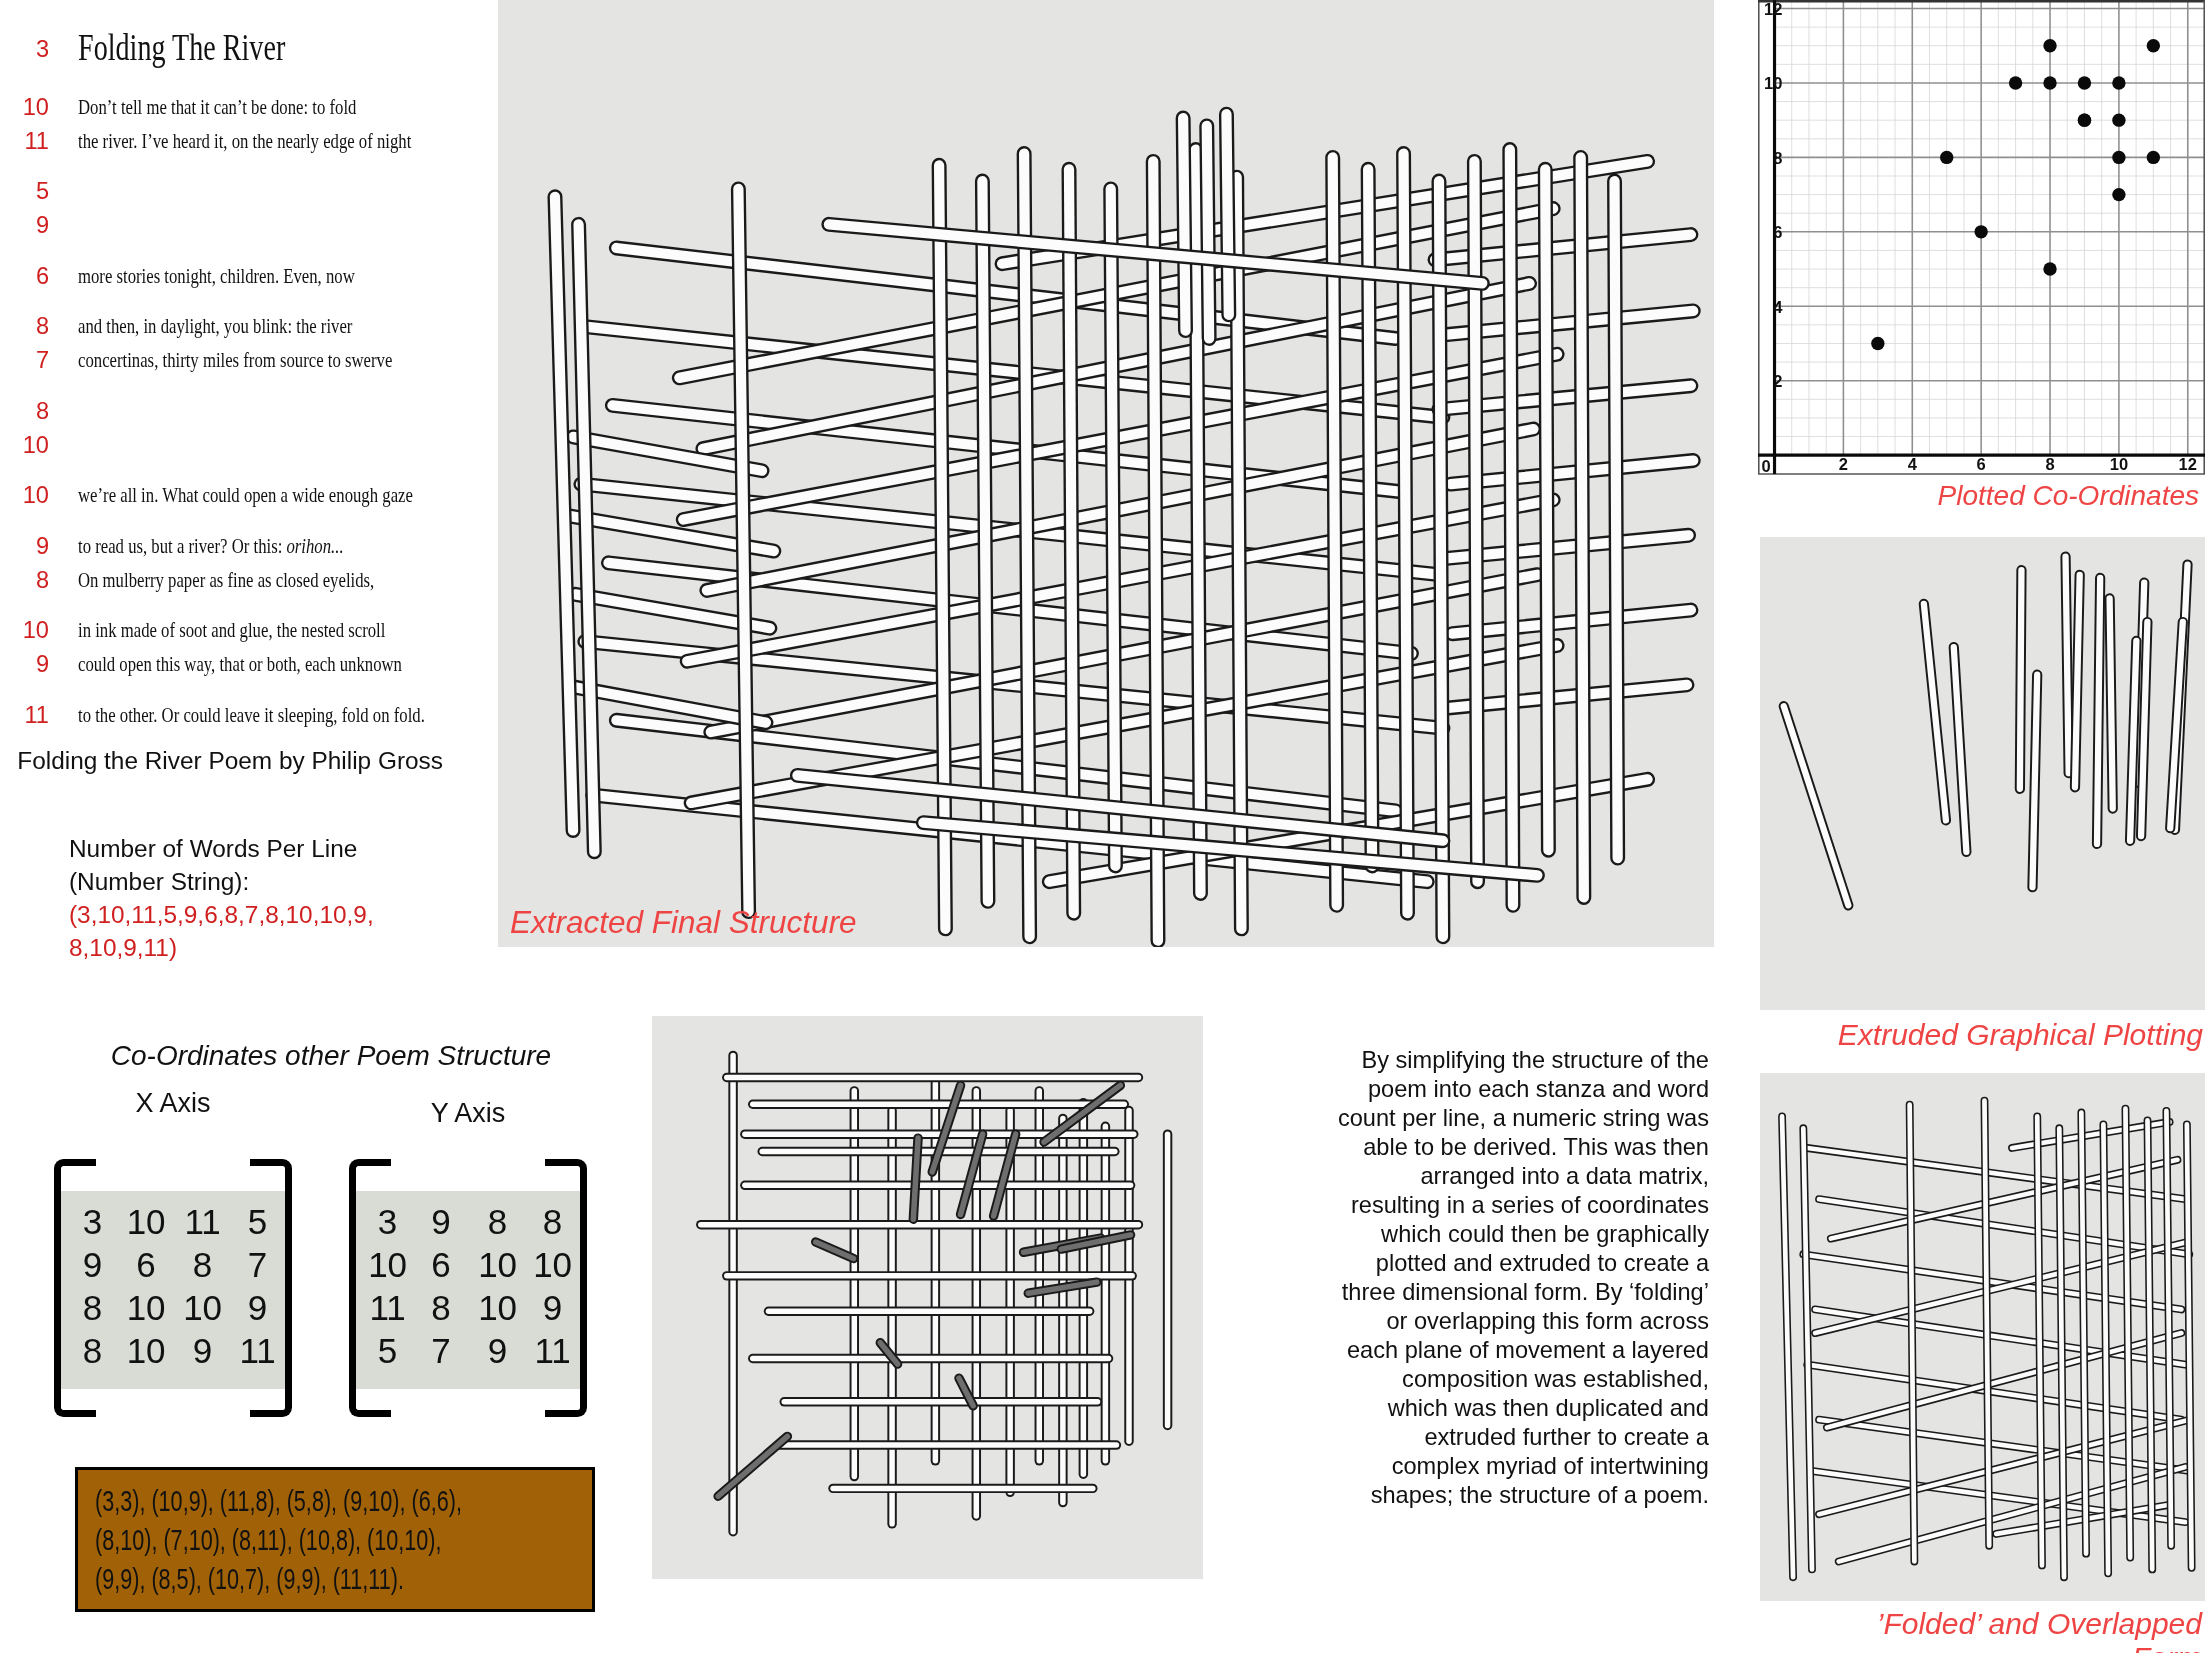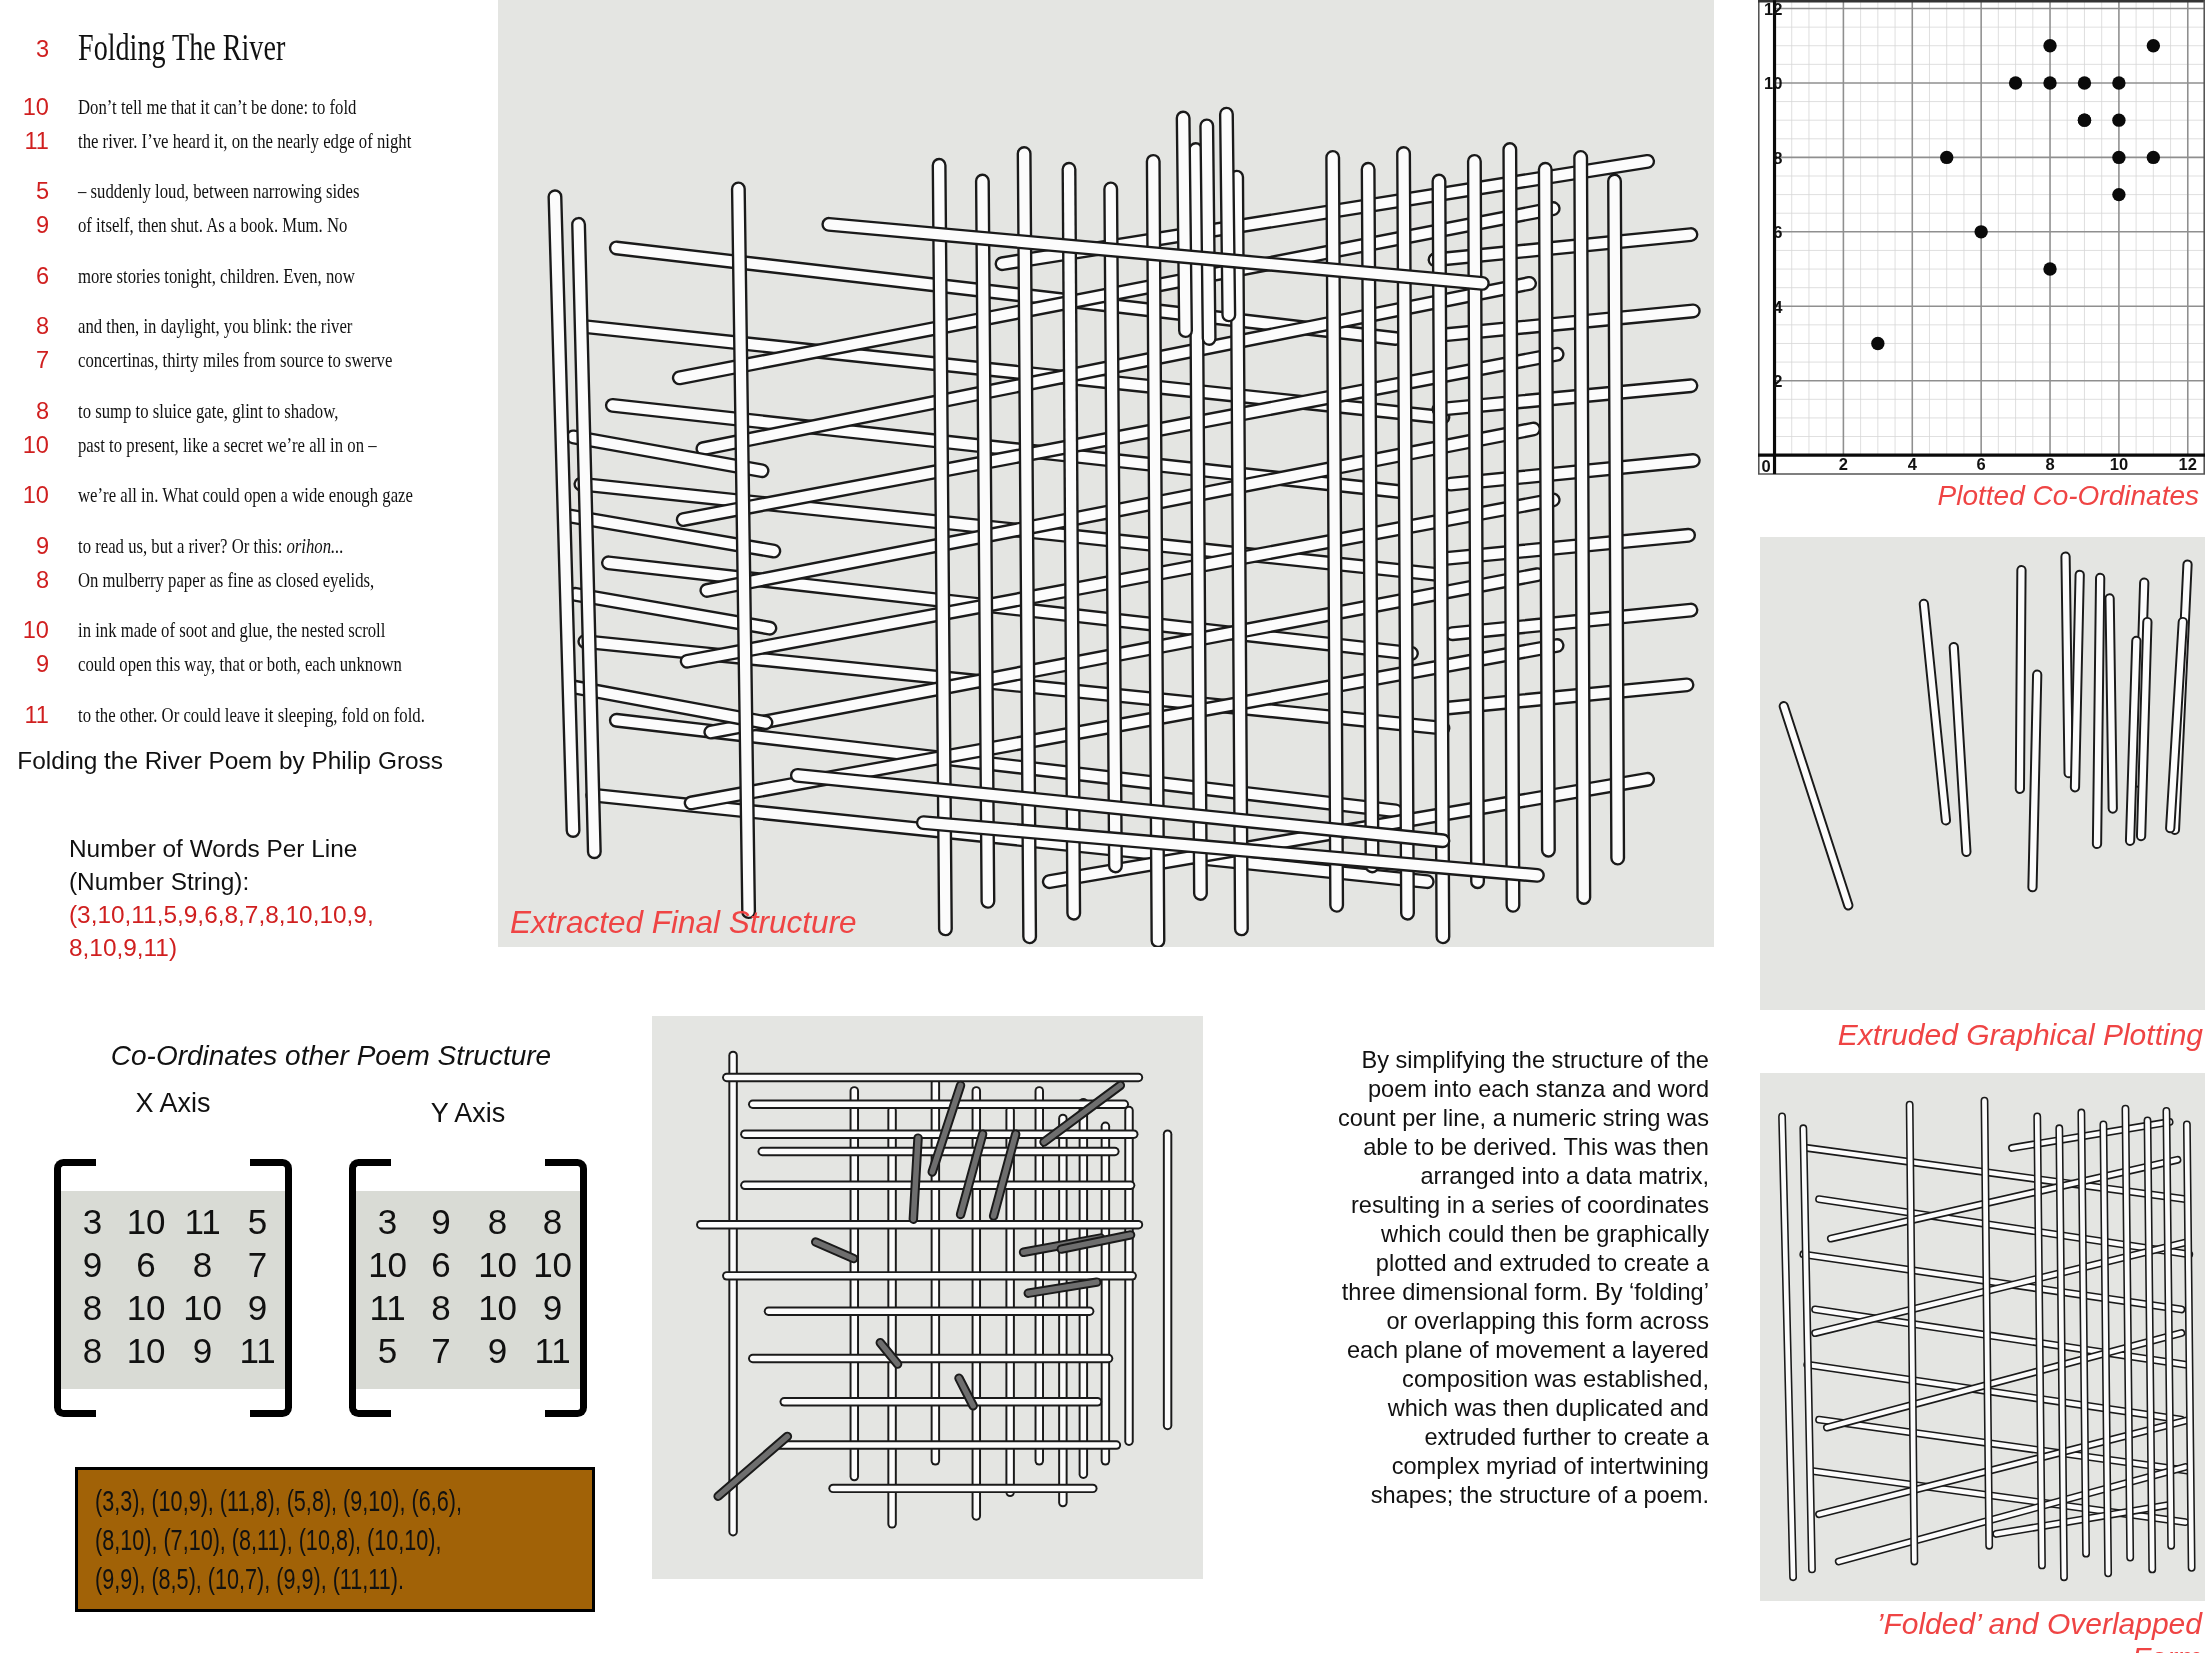--- a/index.html
+++ b/index.html
@@ -480,26 +480,20 @@
               <div class="pline">Don’t tell me that it can’t be done: to fold</div>
               <div class="pline">the river. I’ve heard it, on the nearly edge of night</div>
             </div>
           </div>
         </div>
         <div class="stanza">
           <div class="counts">
             <div>5</div>
             <div>9</div>
           </div>
-          <div class="lines-outer">
-            <div class="lines-scale">
-              <div class="pline">– suddenly loud, between narrowing sides</div>
-              <div class="pline">of itself, then shut. As a book. Mum. No</div>
-            </div>
-          </div>
         </div>
         <div class="stanza">
           <div class="counts">
             <div>6</div>
           </div>
           <div class="lines-outer">
             <div class="lines-scale">
               <div class="pline">more stories tonight, children. Even, now</div>
             </div>
           </div>
@@ -513,26 +507,20 @@
             <div class="lines-scale">
               <div class="pline">and then, in daylight, you blink: the river</div>
               <div class="pline">concertinas, thirty miles from source to swerve</div>
             </div>
           </div>
         </div>
         <div class="stanza">
           <div class="counts">
             <div>8</div>
             <div>10</div>
-          </div>
-          <div class="lines-outer">
-            <div class="lines-scale">
-              <div class="pline">to sump to sluice gate, glint to shadow,</div>
-              <div class="pline">past to present, like a secret we’re all in on –</div>
-            </div>
           </div>
         </div>
         <div class="stanza">
           <div class="counts">
             <div>10</div>
           </div>
           <div class="lines-outer">
             <div class="lines-scale">
               <div class="pline">we’re all in. What could open a wide enough gaze</div>
             </div>

